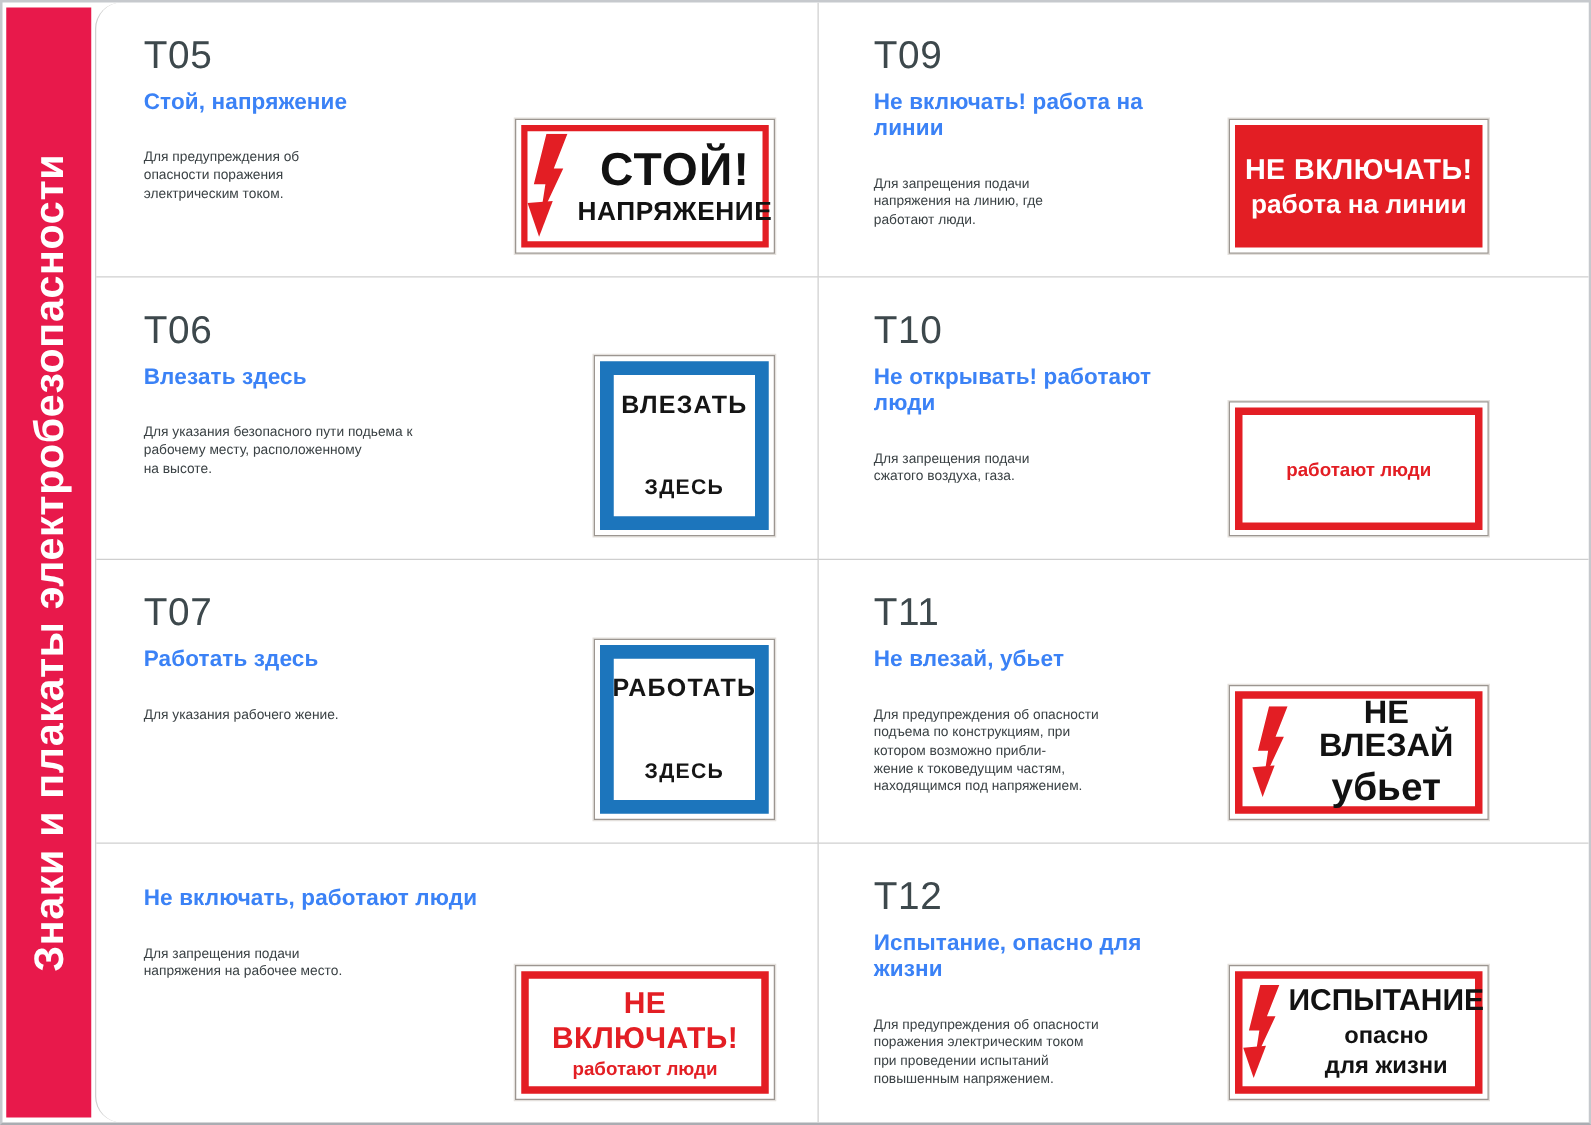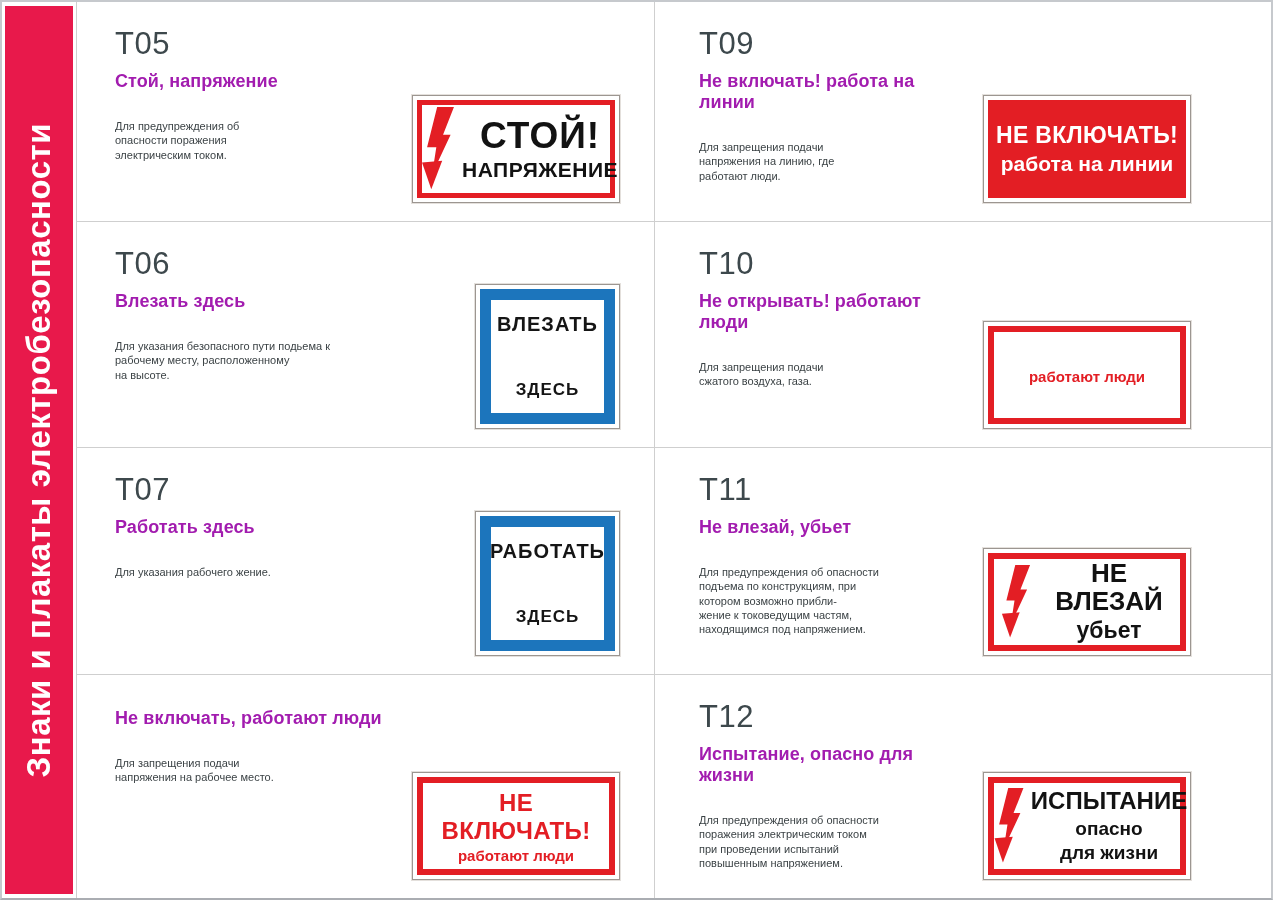--- a/index.html
+++ b/index.html
@@ -16,30 +16,30 @@
 
   
   .sidebar{position:absolute;left:3px;top:4px;width:68px;height:888px;background:var(--pink);
            display:flex;align-items:center;justify-content:center;}
   .sidebar-label{writing-mode:vertical-rl;transform:rotate(180deg);color:#fff;font-weight:bold;
                  font-size:33px;letter-spacing:.5px;white-space:nowrap;}
 
   
   .content{position:absolute;left:74px;top:0;right:0;bottom:0;
            display:grid;grid-template-columns:578px 1fr;grid-template-rows:220px 226px 227px auto;
-           border-left:1px solid var(--grid);}
+           border-left:1px solid var(--grid);border-radius:21px;}
   .cell{display:flex;align-items:flex-end;border-bottom:1px solid var(--grid);padding:0;}
   .cell.col1{border-right:1px solid var(--grid);}
   .cell.row4{border-bottom:none;}
 
   .cell-text{flex:1;align-self:stretch;padding:24px 0 0 38px;}
   .cell.col2 .cell-text{padding-left:44px;}
   .code{font-size:31px;color:var(--code);letter-spacing:.5px;}
   .code.code-indent{padding-left:16px;}
-  .title{font-size:18px;font-weight:bold;color:#a21caf;margin-top:9px;letter-spacing:.1px;}
+  .title{font-size:18px;font-weight:bold;color:#3b82f6;margin-top:9px;letter-spacing:.1px;}
   .desc{font-size:11px;color:var(--text);margin-top:27px;line-height:1.3;white-space:pre-line;}
 
   .sign-wrap{display:flex;justify-content:flex-end;align-items:flex-end;margin-bottom:18px;}
   .cell.col1 .sign-wrap{width:260px;padding-right:34px;}
   .cell.col2 .sign-wrap{width:310px;padding-right:80px;}
 
   
   .sign{background:#fff;border:1px solid #9c9691;box-shadow:0 0 0 1px #e4e0dc;padding:4px;}
   .sign.landscape{width:208px;height:108px;}
   .sign.square{width:145px;height:145px;}
@@ -59,21 +59,21 @@
   .rf-l1{font-size:23px;font-weight:bold;letter-spacing:.3px;}
   .rf-l2{font-size:21px;font-weight:bold;margin-top:3px;}
 
   .bs-l1{font-size:20px;font-weight:bold;color:#151515;letter-spacing:1px;}
   .bs-l2{font-size:17px;font-weight:bold;color:#151515;letter-spacing:1px;margin-top:16px;}
 
   .rt-l1{font-size:24px;font-weight:bold;color:var(--red);letter-spacing:.3px;}
   .rt-l2{font-size:15px;font-weight:bold;color:var(--red);margin-top:2px;}
 
   .nv-l1{font-size:26px;font-weight:bold;color:#121212;line-height:1.05;}
-  .nv-l2{font-size:23px;font-weight:bold;color:#121212;margin-top:2px;}
+  .nv-l2{font-size:31px;font-weight:bold;color:#121212;margin-top:2px;}
 
   .isp-l1{font-size:24px;font-weight:bold;color:#121212;line-height:1.1;}
   .isp-l2{font-size:19px;font-weight:bold;color:#121212;margin-top:4px;}
   .isp-l3{font-size:19px;font-weight:bold;color:#121212;margin-top:2px;}
 </style>
 </head>
 <body>
 
 <div class="page">
 

